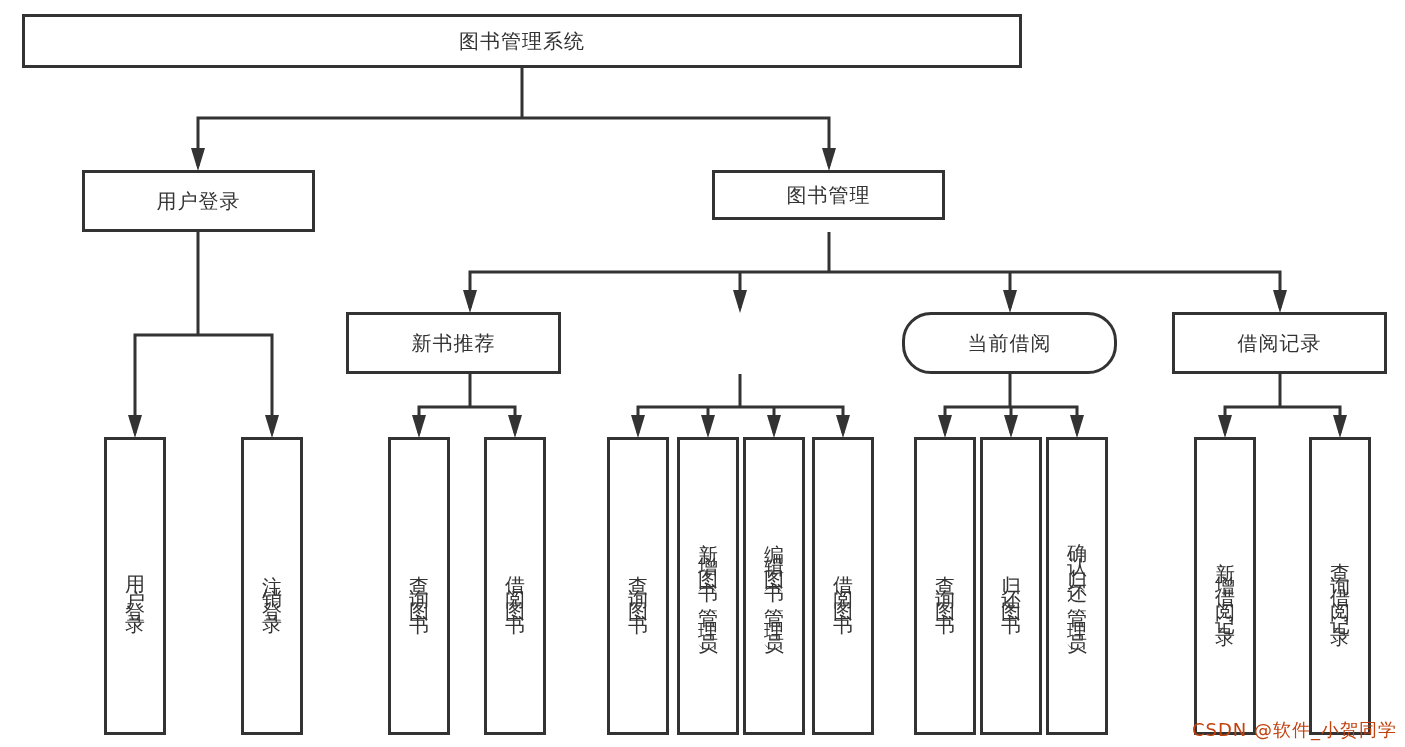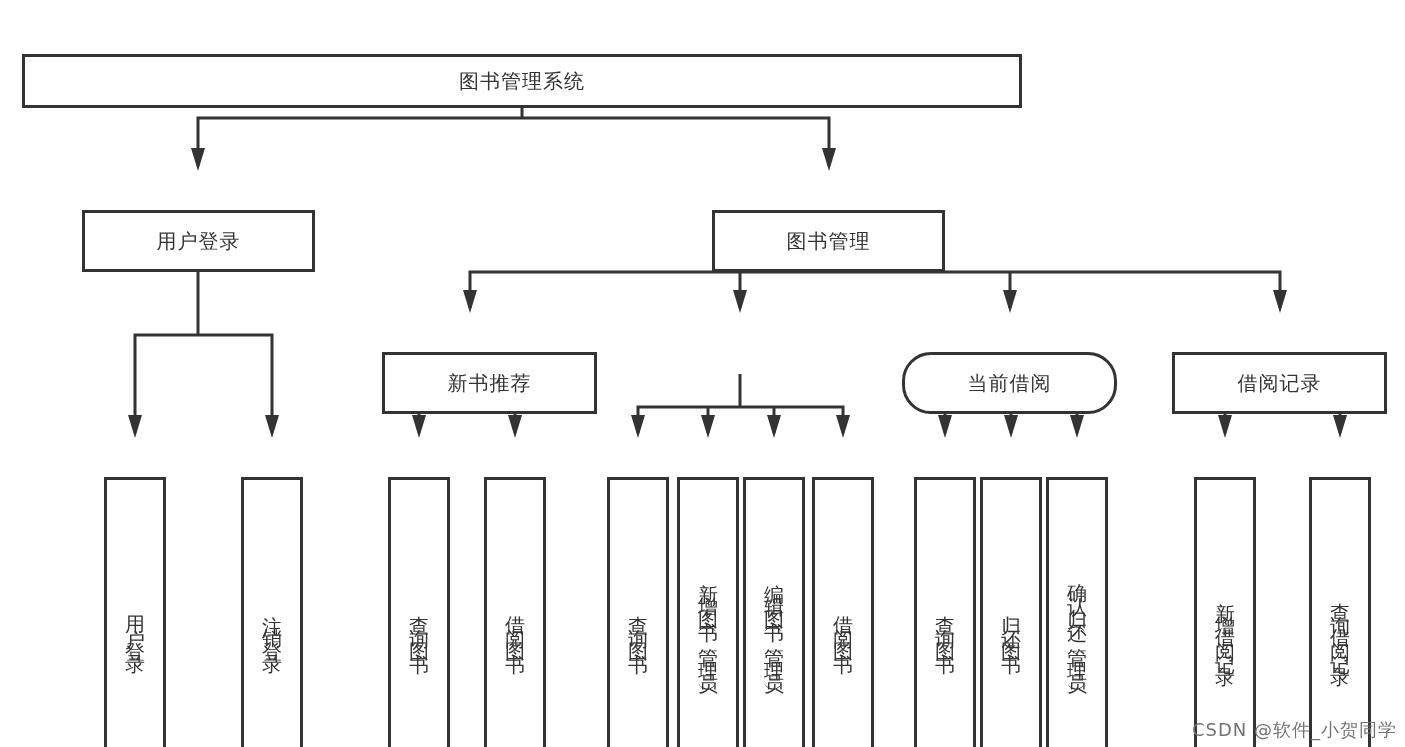--- a/index.html
+++ b/index.html
@@ -23,40 +23,39 @@
   .node {
     position: absolute;
     box-sizing: border-box;
     background: #ffffff;
     border: 3px solid #333333;
     display: flex;
     align-items: center;
     justify-content: center;
     color: #333333;
     z-index: 2;
-    margin-top: 40px;
   }
   .h-label {
     font-size: 20px;
     letter-spacing: 1px;
     white-space: nowrap;
   }
   .v-label {
     writing-mode: vertical-rl;
     text-orientation: mixed;
     font-size: 20px;
     line-height: 1.05;
     letter-spacing: 13px;
     white-space: nowrap;
   }
   .root-box   { left: 22px;  top: 14px;  width: 1000px; height: 54px; }
   .lv2-a      { left: 82px;  top: 170px; width: 233px;  height: 62px; }
-  .lv2-b      { left: 712px; top: 170px; width: 233px;  height: 62px; }
+  .lv2-b      { left: 712px; top: 170px; width: 233px;  height: 50px; }
   .lv3        { top: 312px; width: 215px; height: 62px; }
-  .lv3-a { left: 382px; }
+  .lv3-a { left: 346px; }
   .lv3-b { left: 632px; }
   .lv3-c { left: 902px; border-radius: 29px; }
   .lv3-d { left: 1172px; }
   .leaf { top: 437px; width: 62px; height: 298px; }
   .leaf-1  { left: 104px; }
   .leaf-2  { left: 241px; }
   .leaf-3  { left: 388px; }
   .leaf-4  { left: 484px; }
   .leaf-5  { left: 607px; }
   .leaf-6  { left: 677px; }
@@ -65,21 +64,21 @@
   .leaf-9  { left: 914px; }
   .leaf-10 { left: 980px; }
   .leaf-11 { left: 1046px; }
   .leaf-12 { left: 1194px; }
   .leaf-13 { left: 1309px; }
   .watermark {
     position: absolute;
     right: 8px;
     bottom: 5px;
     font-size: 18px;
-    color: #737373;
+    color: #c2410c;
     letter-spacing: 1px;
     z-index: 3;
     white-space: nowrap;
   }
 </style>
 </head>
 <body>
 
 <div class="stage">
 

